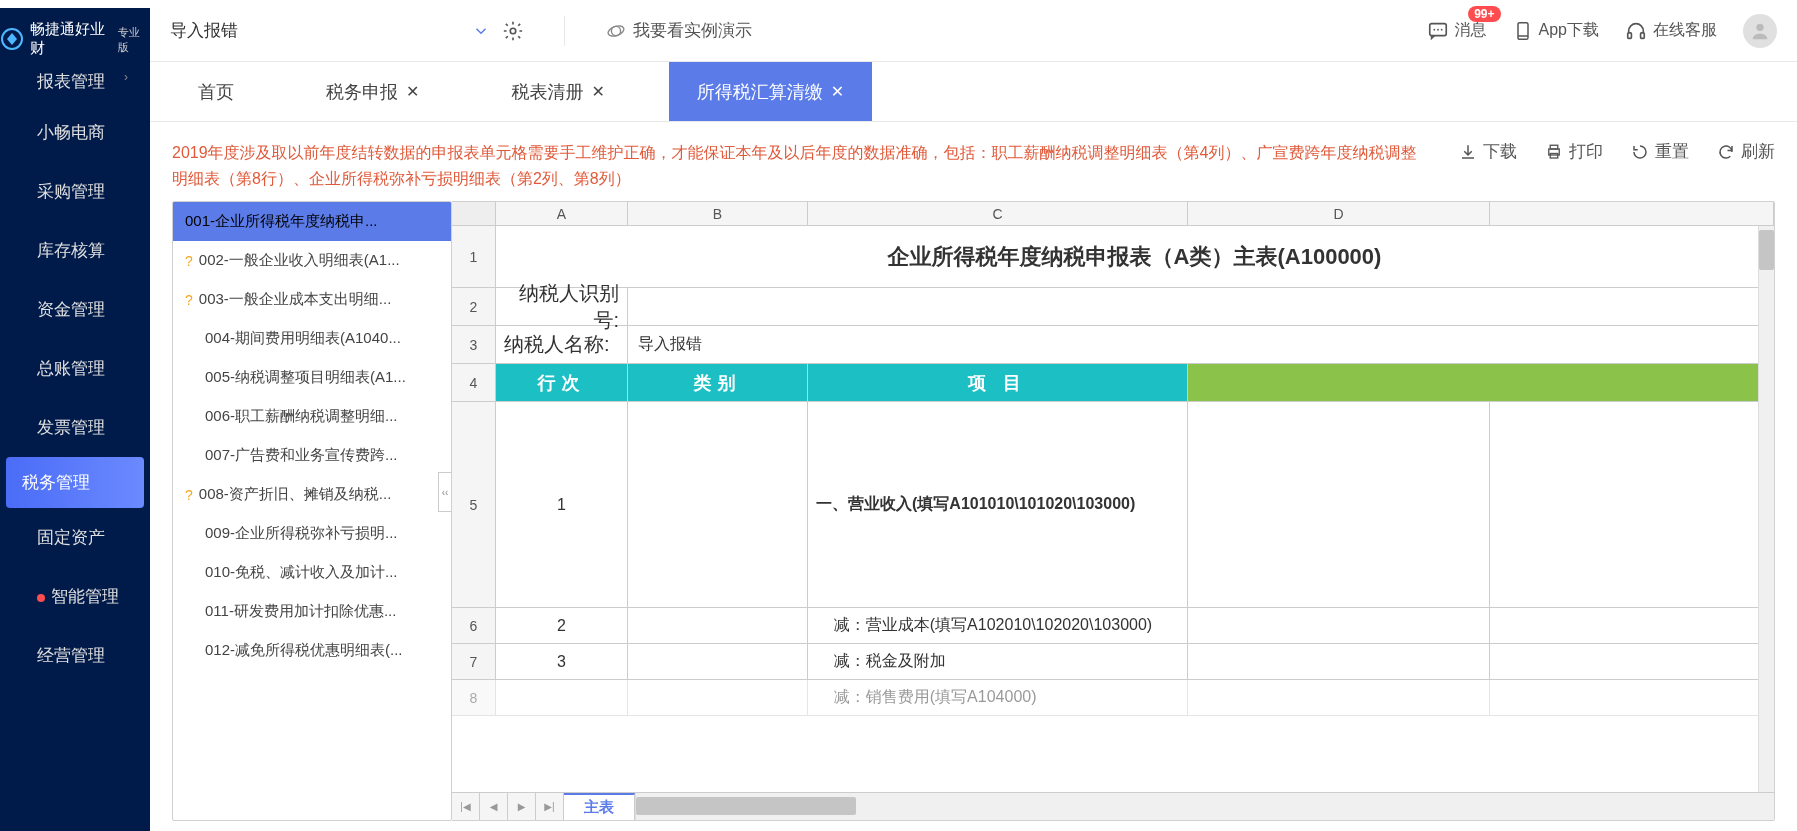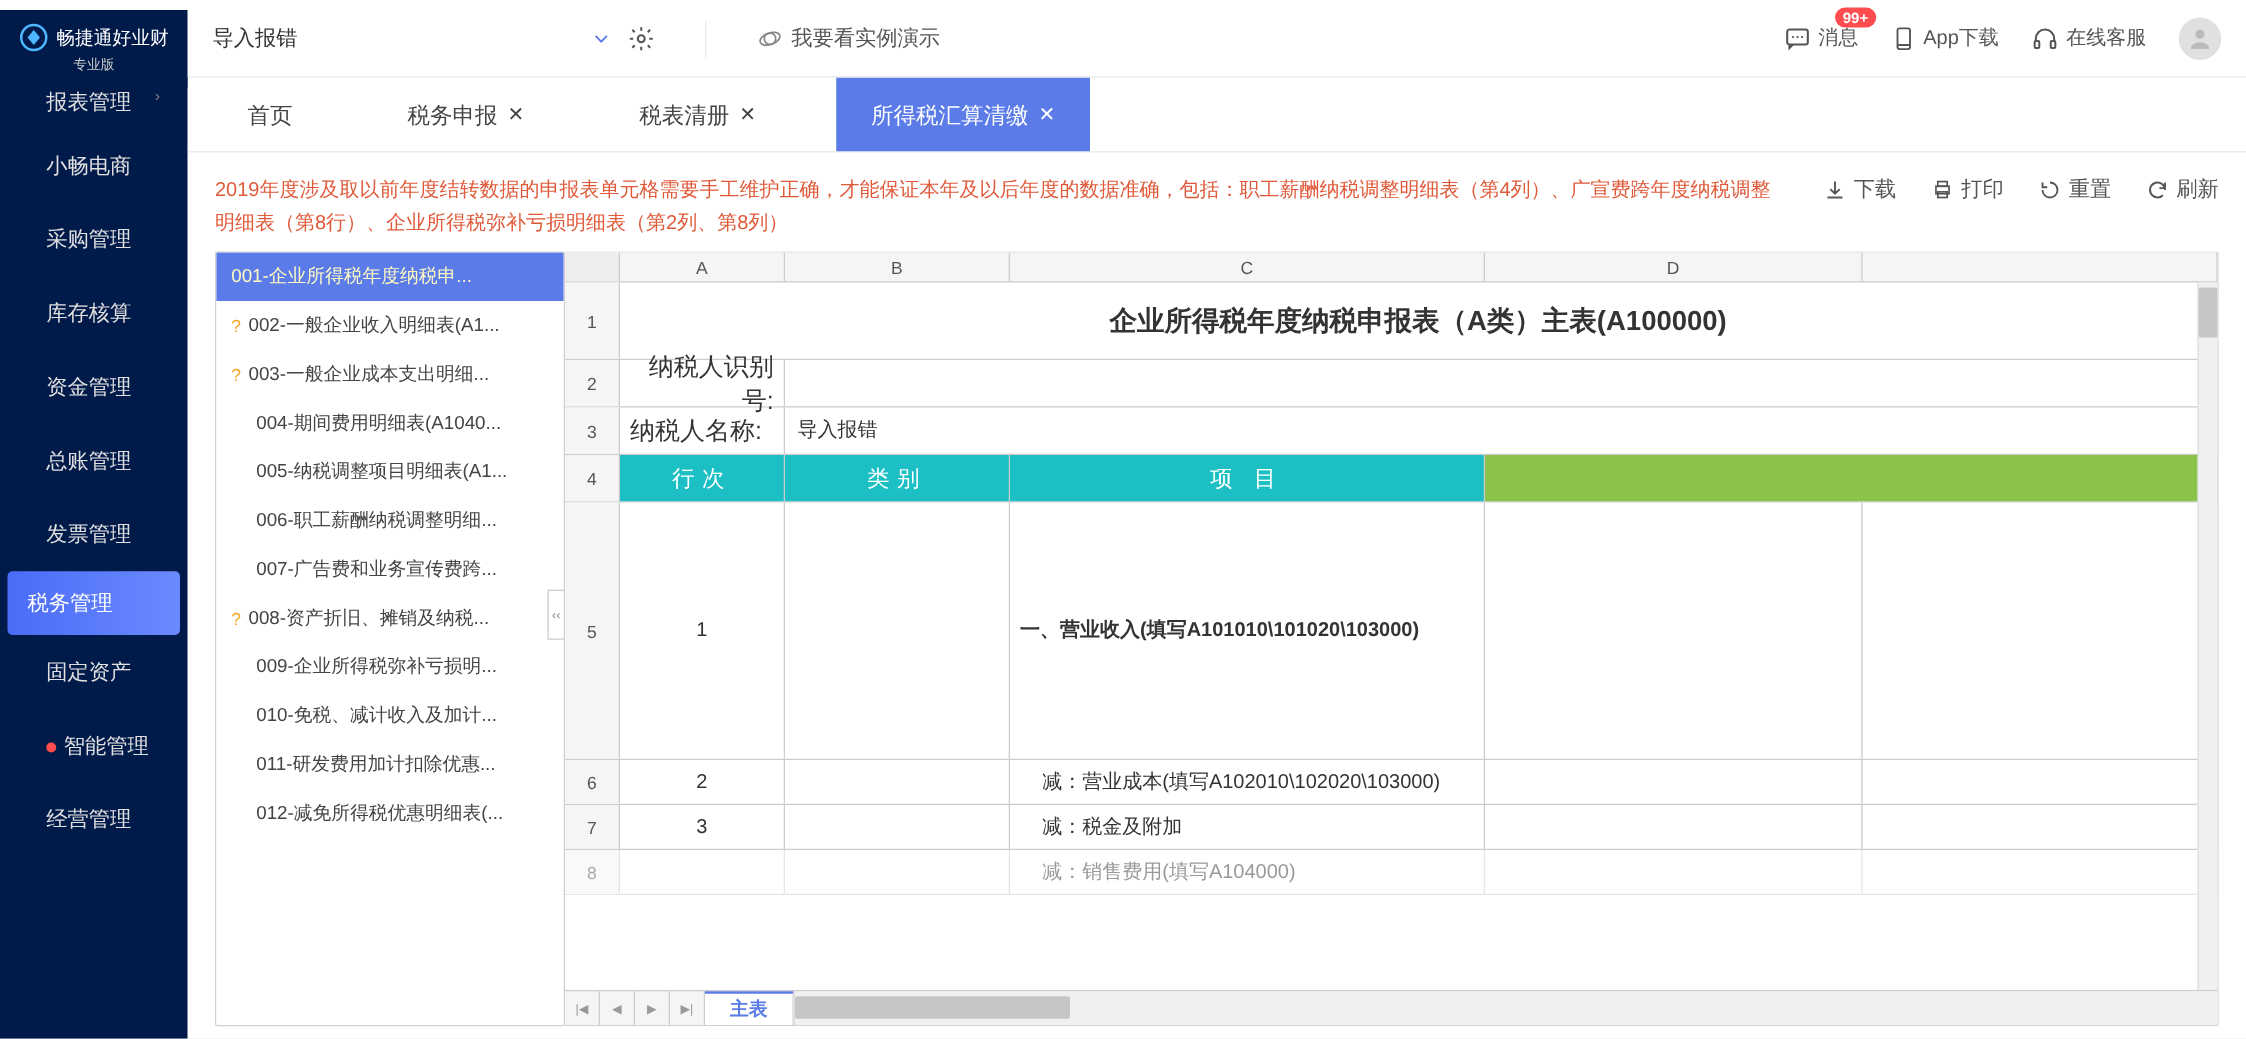--- a/index.html
+++ b/index.html
@@ -1,20 +1,20 @@
 <!DOCTYPE html>
 <html><head>
 <meta charset="utf-8">
 <style>
 * { box-sizing: border-box; margin: 0; padding: 0; }
 body { font-family: "Microsoft YaHei", -apple-system, sans-serif; font-size: 14px; color: #333; overflow: hidden; width: 1797px; height: 831px; background: #fff; }
 
 
 .top-header { height: 62px; display: flex; align-items: center; border-bottom: 1px solid #e8e8e8; }
-.logo-area { width: 150px; height: 62px; background: #001a4a; color: #fff; display: flex; flex-direction: column; align-items: center; justify-content: center; padding: 4px 0; margin-top: 16px; }
+.logo-area { width: 150px; height: 62px; background: #001a4a; color: #fff; display: flex; flex-direction: row; align-items: center; justify-content: center; padding: 4px 0; margin-top: 16px; }
 .logo-wrap { display: flex; align-items: center; gap: 6px; }
 .logo-icon { width: 24px; height: 24px; }
 .logo-text { font-size: 15px; font-weight: 500; }
 .logo-sub { font-size: 11px; color: #ccc; margin-top: 2px; }
 .header-main { flex: 1; height: 100%; display: flex; align-items: center; padding: 0 20px; justify-content: space-between; }
 .header-left { display: flex; align-items: center; gap: 30px; }
 .search-box { display: flex; align-items: center; gap: 12px; }
 .search-text { font-size: 17px; color: #333; min-width: 290px; }
 .chevron-down { color: #5b7ce8; }
 .gear-icon-wrap { color: #555; }
@@ -43,40 +43,40 @@
 .tab-close { font-size: 16px; cursor: pointer; }
 .notice-row { display: flex; padding: 18px 22px 10px; align-items: flex-start; gap: 30px; }
 .notice-text { flex: 1; color: #e05a3a; font-size: 16px; line-height: 1.6; }
 .action-bar { display: flex; gap: 28px; align-items: flex-end; }
 .action-btn { display: flex; align-items: center; gap: 6px; color: #555; font-size: 17px; cursor: pointer; }
 .content-row { flex: 1; display: flex; padding: 0 22px 10px; gap: 0; overflow: hidden; }
 
 
 .tree-panel { width: 280px; border: 1px solid #d0d0d0; border-radius: 2px; overflow-y: auto; position: relative; }
 .tree-item { padding: 10px 12px; font-size: 15px; color: #444; cursor: pointer; display: flex; align-items: center; gap: 6px; white-space: nowrap; overflow: hidden; text-overflow: ellipsis; }
-.tree-item.active { background: #5b7ce8; color: #fef9c3; }
+.tree-item.active { background: #5b7ce8; color: #000000; }
 .tree-item .warn { color: #f5a623; font-size: 14px; }
 .collapse-tab { position: absolute; right: -1px; top: 270px; width: 14px; height: 40px; border: 1px solid #ccc; background: #fff; display: flex; align-items: center; justify-content: center; font-size: 10px; color: #888; cursor: pointer; }
 
 
 .sheet-wrap { flex: 1; border: 1px solid #d0d0d0; border-left: none; border-radius: 0 2px 2px 0; display: flex; flex-direction: column; overflow: hidden; position: relative; }
 .col-headers { display: flex; height: 24px; background: #f5f5f5; border-bottom: 1px solid #ccc; }
 .corner { width: 44px; border-right: 1px solid #ccc; background: #eee; }
 .ch { border-right: 1px solid #ccc; text-align: center; font-size: 14px; color: #555; line-height: 24px; }
 .ch-A { width: 132px; } .ch-B { width: 180px; } .ch-C { width: 380px; } .ch-D { width: 302px; } .ch-E { flex: 1; }
 .sheet-body { flex: 1; overflow: auto; position: relative; }
 .row { display: flex; border-bottom: 1px solid #ccc; }
 .rh { width: 44px; background: #f5f5f5; border-right: 1px solid #ccc; text-align: center; font-size: 14px; color: #555; display: flex; align-items: center; justify-content: center; }
 .cell { border-right: 1px solid #ccc; padding: 4px 8px; font-size: 16px; display: flex; align-items: center; }
 .c-A { width: 132px; } .c-B { width: 180px; } .c-C { width: 380px; } .c-D { width: 302px; } .c-E { flex: 1; min-width: 30px; }
 .row-1 { height: 62px; } .row-2, .row-3 { height: 38px; } .row-4 { height: 38px; } .row-5 { height: 206px; } .row-6, .row-7, .row-8 { height: 36px; }
 .merged-title { flex: 1; border-right: 1px solid #ccc; display: flex; align-items: center; justify-content: center; font-size: 22px; font-weight: bold; }
 .merged-label { width: 132px; border-right: 1px solid #ccc; padding: 4px 8px; font-size: 20px; display: flex; align-items: center; text-align: right; }
 .merged-rest { flex: 1; border-right: 1px solid #ccc; padding: 4px 10px; font-size: 16px; display: flex; align-items: center; }
-.th-teal { background: #1bbfc4; color: #fff; font-weight: normal; justify-content: center; font-size: 18px; letter-spacing: 6px; }
+.th-teal { background: #1bbfc4; color: #fff; font-weight: bold; justify-content: center; font-size: 18px; letter-spacing: 6px; }
 .th-green { background: #8bc34a; }
 .center { justify-content: center; }
 .bold { font-weight: bold; }
 .rowspan-B { border-right: 1px solid #ccc; width: 180px; }
 .sheet-tabs { height: 28px; border-top: 1px solid #ccc; display: flex; align-items: stretch; background: #f5f5f5; }
 .sheet-nav { width: 28px; border-right: 1px solid #ccc; display: flex; align-items: center; justify-content: center; color: #999; font-size: 10px; cursor: pointer; }
 .sheet-tab { padding: 0 20px; background: #fff; border-right: 1px solid #ccc; border-top: 2px solid #5b7ce8; display: flex; align-items: center; color: #5b7ce8; font-weight: bold; font-size: 15px; cursor: pointer; }
 .vscroll { position: absolute; right: 0; top: 24px; bottom: 28px; width: 16px; background: #f0f0f0; border-left: 1px solid #ddd; }
 .vthumb { width: 100%; height: 40px; background: #c5c5c5; border-radius: 2px; margin-top: 4px; }
 .hscroll-track { flex: 1; background: #f0f0f0; border-left: 1px solid #ddd; position: relative; }

